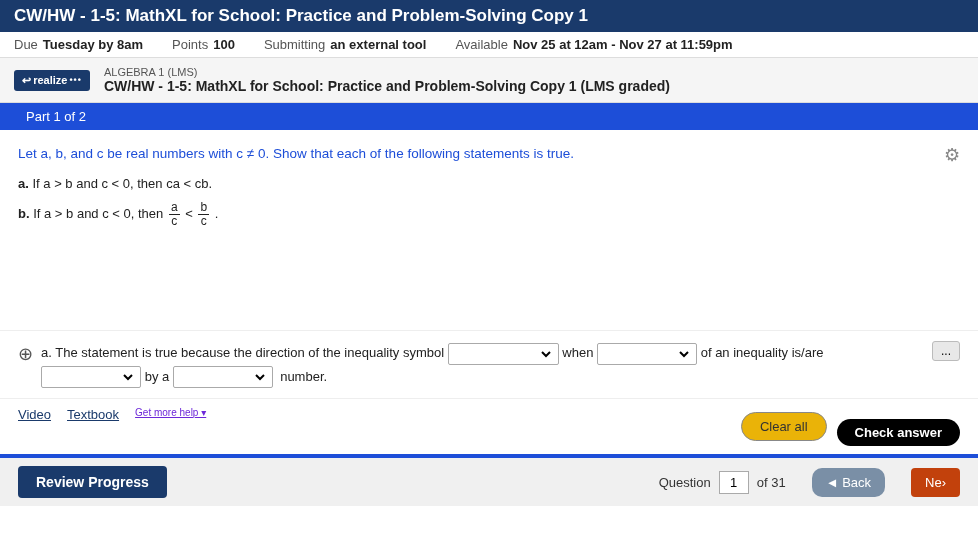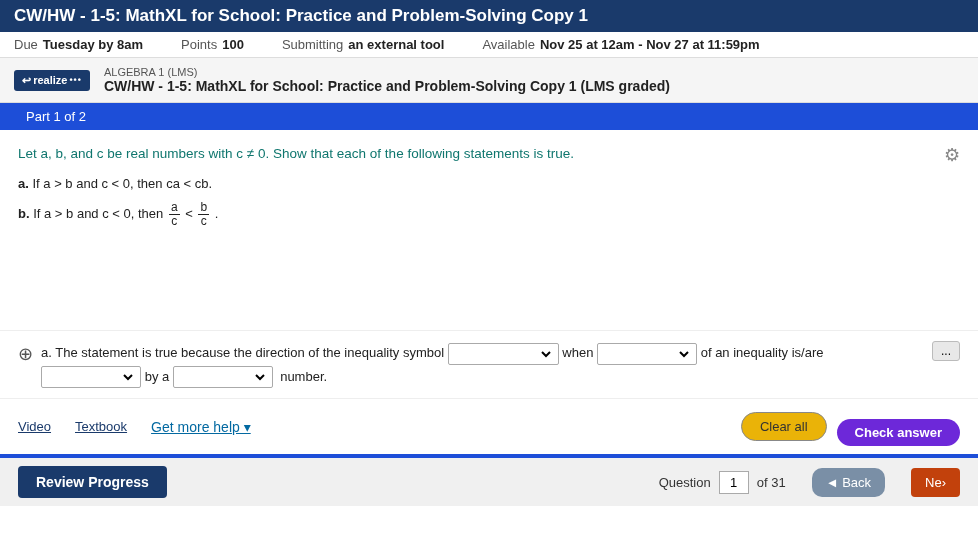--- a/index.html
+++ b/index.html
@@ -14,21 +14,21 @@
       font-weight: bold;
     }
 
     .sub-header {
       background: #fff;
       padding: 5px 14px;
       font-size: 13px;
       color: #333;
       display: flex;
       align-items: center;
-      gap: 38px;
+      gap: 29px;
       border-bottom: 1px solid #ddd;
     }
     .sub-header-item { display: flex; gap: 5px; align-items: center; }
     .sub-header-label { font-weight: normal; color: #555; }
     .sub-header-value { font-weight: bold; color: #222; }
 
     
     .realize-bar {
       background: #f5f5f5;
       padding: 8px 14px;
@@ -75,21 +75,21 @@
       right: 14px;
       width: 20px;
       height: 20px;
       color: #888;
       cursor: pointer;
       font-size: 18px;
     }
 
     .problem-text {
       font-size: 13.5px;
-      color: #0f766e;
+      color: #1d4ed8;
       margin-bottom: 10px;
       line-height: 1.5;
     }
 
     .problem-parts { }
     .problem-part { margin-bottom: 6px; font-size: 13px; color: #222; line-height: 1.6; }
 
     .fraction {
       display: inline-flex;
       flex-direction: column;
@@ -157,55 +157,55 @@
       cursor: pointer;
       display: inline-flex;
       align-items: center;
       gap: 4px;
     }
 
     
     .resources-bar {
       padding: 8px 18px;
       display: flex;
-      align-items: center;
-      gap: 24px;
+      align-items: flex-start;
+      gap: 16px;
       border-top: 1px solid #eee;
       background: #fff;
     }
     .resource-link {
       color: #1a3a6b;
       font-size: 13px;
       cursor: pointer;
       text-decoration: underline;
     }
     .get-help {
-      color: #0369a1;
-      font-size: 14px;
+      color: #6d28d9;
+      font-size: 10px;
       cursor: pointer;
       text-decoration: underline;
     }
 
     .resources-actions {
       margin-left: auto;
       display: flex;
       align-items: center;
       gap: 10px;
     }
     .btn-clear-all {
       background: #eab308;
       border: 1px solid #888;
       border-radius: 20px;
       padding: 6px 18px;
       font-size: 13px;
       cursor: pointer;
       color: #333;
     }
     .btn-check-answer {
-      background: #6d28d9;
+      background: #000000;
       border: none;
       border-radius: 20px;
       padding: 6px 18px;
       font-size: 13px;
       cursor: pointer;
       color: white;
       font-weight: bold;
       margin-top: 12px;
     }
 

